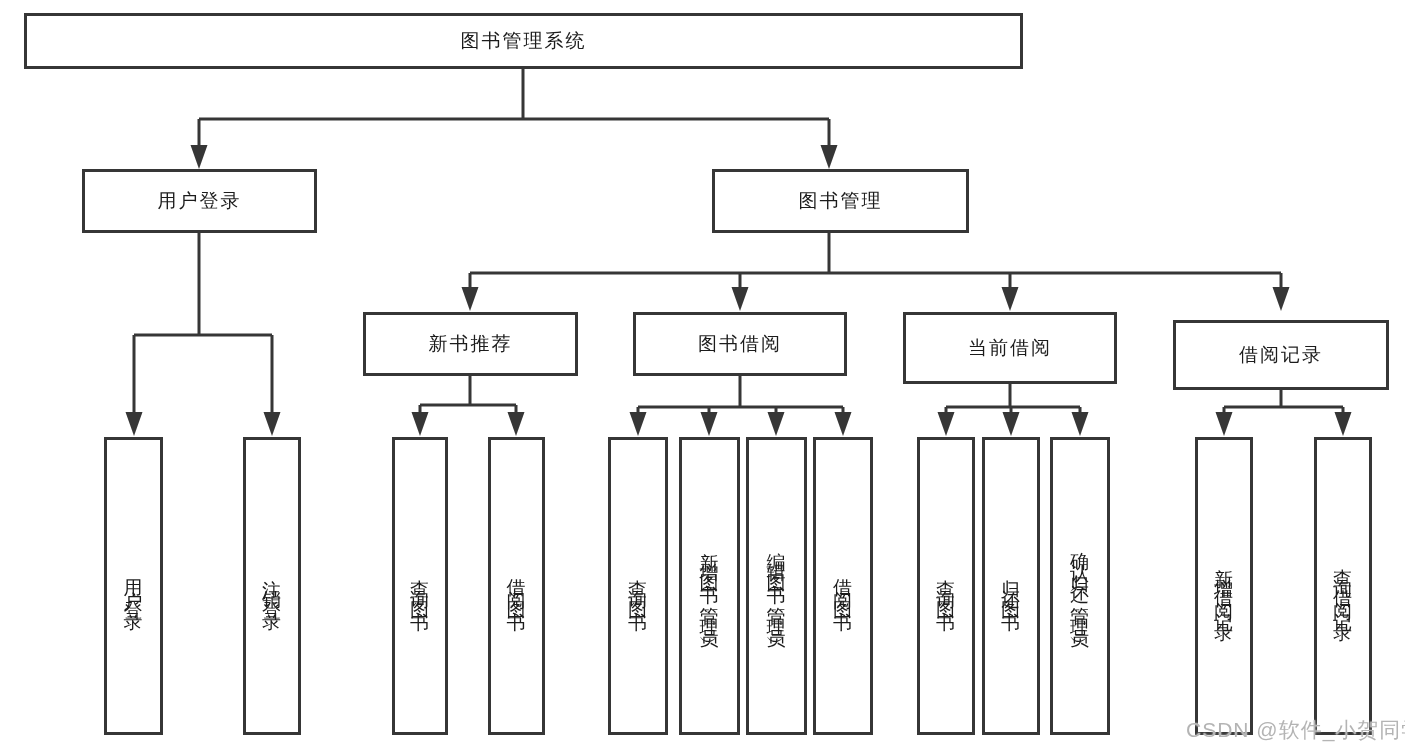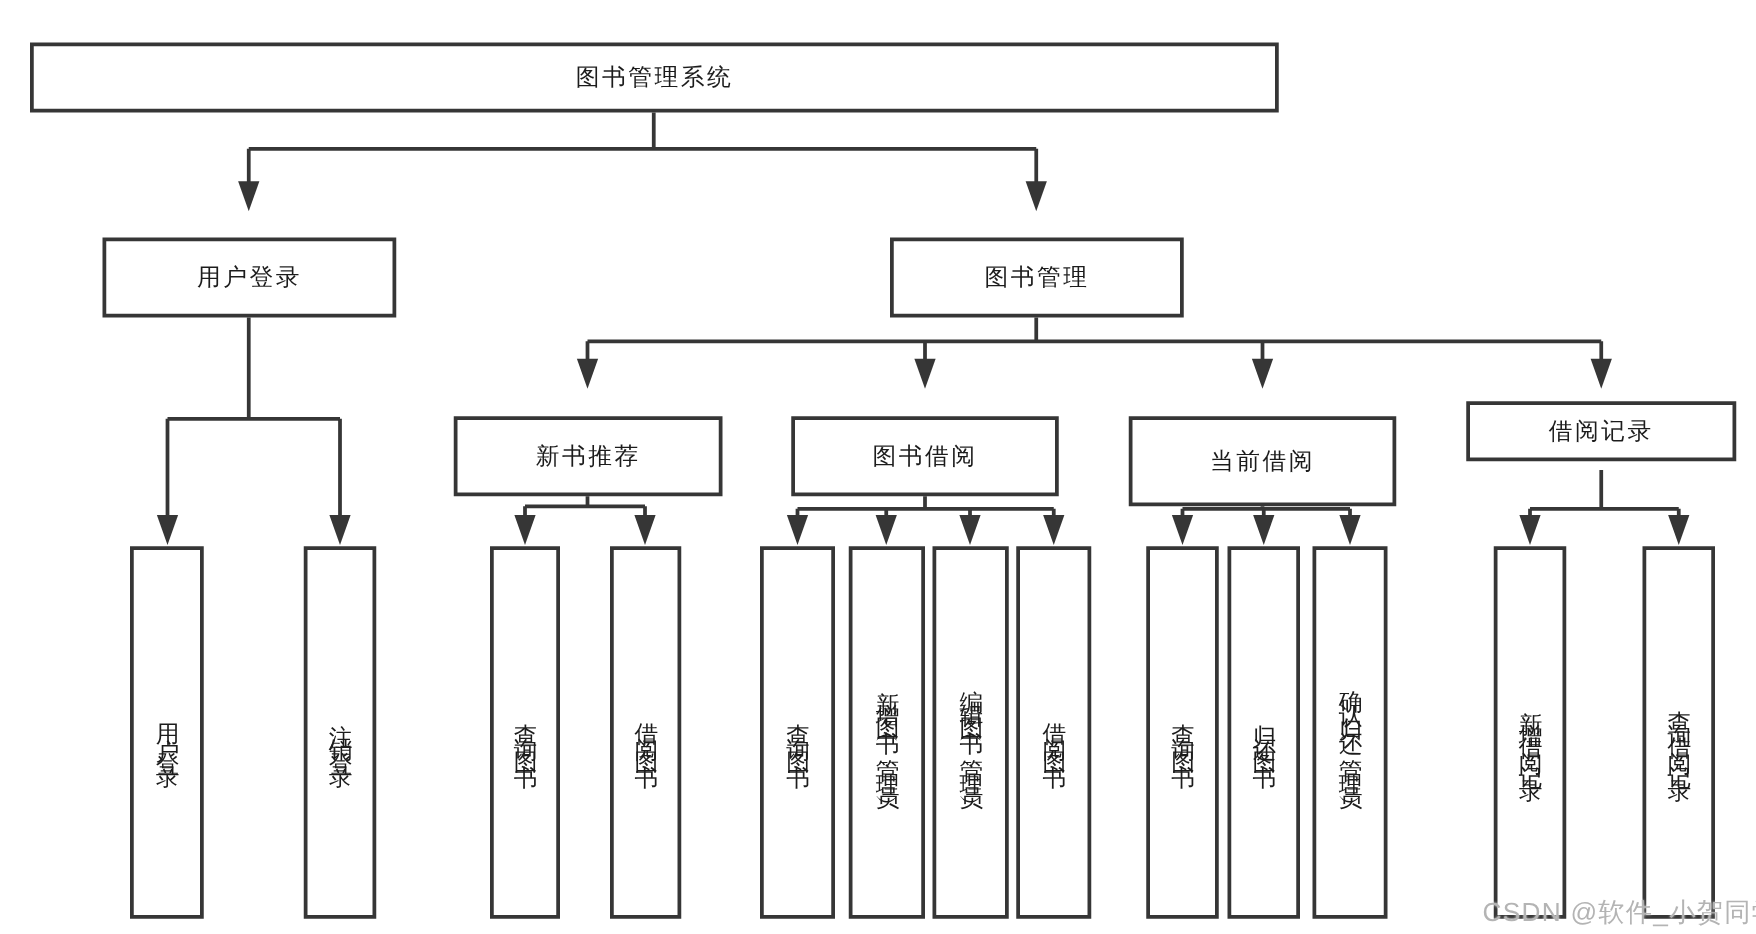--- a/index.html
+++ b/index.html
@@ -16,21 +16,20 @@
   .hbox {
     position: absolute;
     border: 3px solid #363636;
     background: #ffffff;
     display: flex;
     align-items: center;
     justify-content: center;
     font-size: 19px;
     letter-spacing: 2px;
     color: #1c1c1c;
-    margin-top: 21px;
   }
   .vbox {
     position: absolute;
     top: 437px;
     height: 298px;
     border: 3px solid #363636;
     background: #ffffff;
     display: flex;
     align-items: center;
     justify-content: center;
@@ -92,34 +91,34 @@
     </g>
   </svg>
 
   <div class="hbox" style="left:24px; top:13px; width:999px; height:56px;">
     <span>图书管理系统</span>
   </div>
 
   <div class="hbox" style="left:82px; top:169px; width:235px; height:64px;">
     <span>用户登录</span>
   </div>
-  <div class="hbox" style="left:712px; top:169px; width:235px; height:64px;">
+  <div class="hbox" style="left:712px; top:169px; width:257px; height:64px;">
     <span>图书管理</span>
   </div>
 
   <div class="hbox" style="left:363px; top:312px; width:215px; height:64px;justify-content:center;">
     <span>新书推荐</span>
   </div>
   <div class="hbox" style="left:633px; top:312px; width:214px; height:64px;">
     <span>图书借阅</span>
   </div>
   <div class="hbox" style="left:903px; top:312px; width:214px; height:72px;">
     <span>当前借阅</span>
   </div>
-  <div class="hbox" style="left:1173px; top:300px; width:216px; height:48px;justify-content:center;">
+  <div class="hbox" style="left:1173px; top:320px; width:216px; height:70px;justify-content:center;">
     <span>借阅记录</span>
   </div>
 
   <div class="vbox" style="left:104px; width:59px;">
     <span class="vtext">用户登录</span>
   </div>
   <div class="vbox" style="left:243px; width:58px;">
     <span class="vtext">注销登录</span>
   </div>
 

